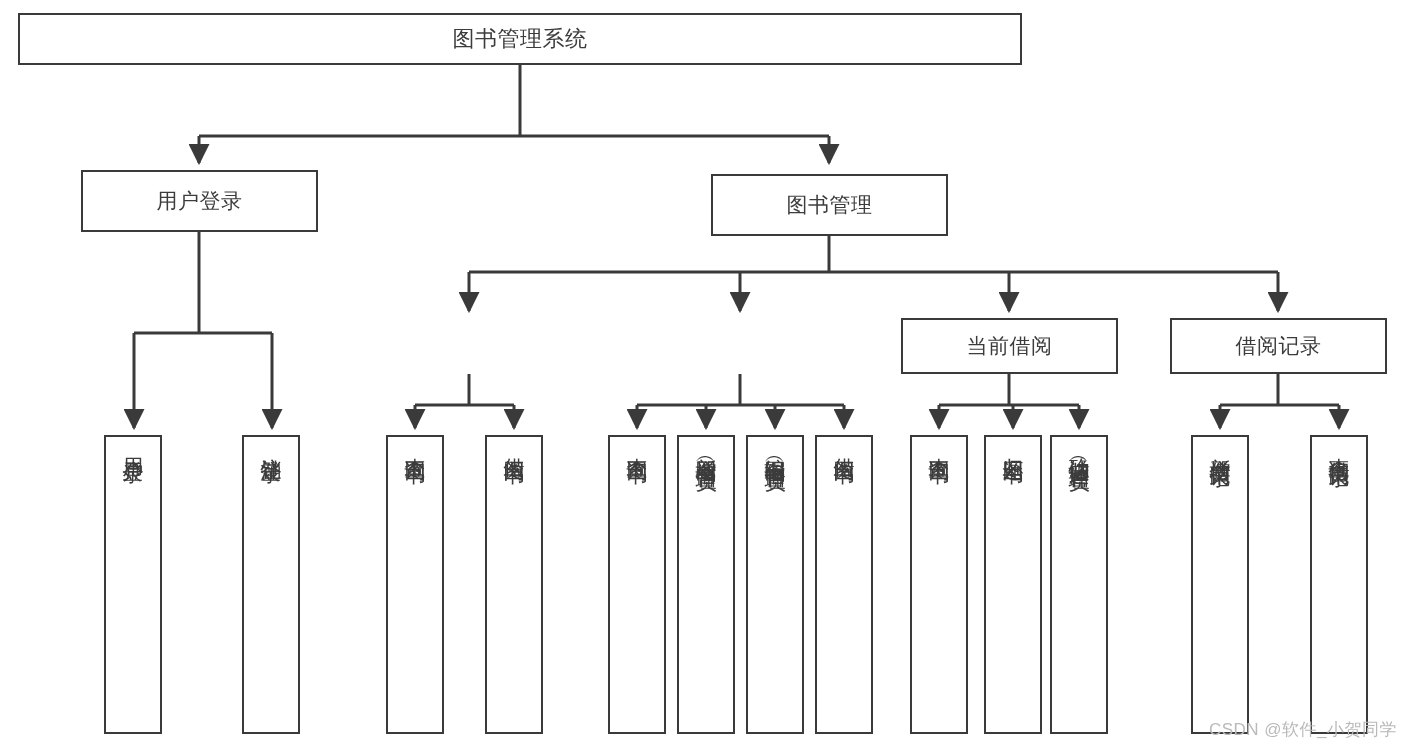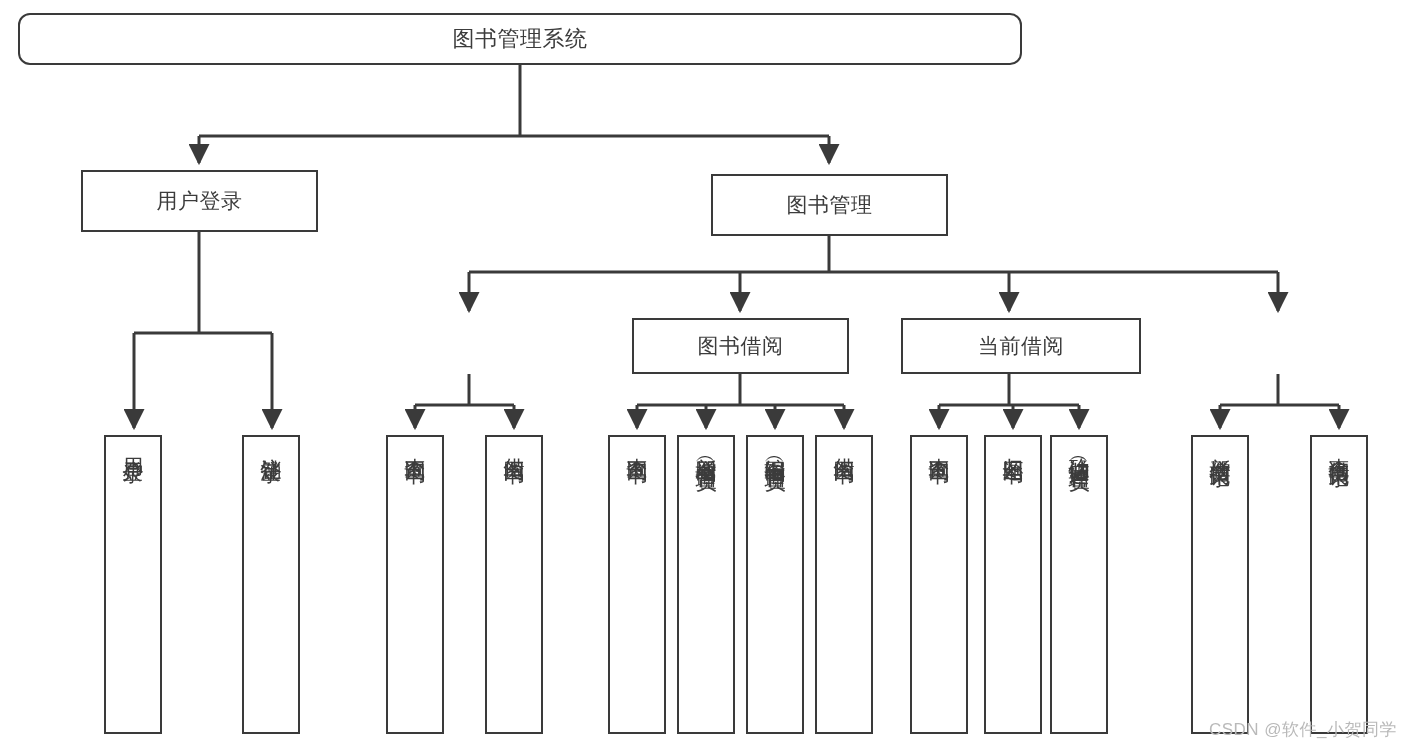--- a/index.html
+++ b/index.html
@@ -41,21 +41,20 @@
     line-height: 1.18;
     color: #3c3c3c;
   }
   .h-node .node-label {
     font-size: 21px;
     letter-spacing: 0.5px;
     white-space: nowrap;
   }
   .node.root {
     border-width: 2px;
-    border-radius: 12px;
   }
   .node.root .node-label {
     font-size: 22px;
   }
   .v-node {
     align-items: flex-start;
     padding-top: 4px;
   }
   .v-node .node-label {
     writing-mode: vertical-rl;
@@ -139,25 +138,25 @@
     <span class="node-label">图书管理系统</span>
   </div>
 
   <div class="node h-node" style="left:81px; top:170px; width:237px; height:62px;">
     <span class="node-label">用户登录</span>
   </div>
   <div class="node h-node" style="left:711px; top:174px; width:237px; height:62px;">
     <span class="node-label">图书管理</span>
   </div>
 
-  <div class="node h-node" style="left:632px; top:318px; width:217px; height:56px;">
-    <span class="node-label">图书借阅</span>
-  </div>
-  <div class="node h-node" style="left:901px; top:318px; width:240px; height:56px;">
+  <div class="node h-node" style="left:901px; top:318px; width:217px; height:56px;">
     <span class="node-label">当前借阅</span>
+  </div>
+  <div class="node h-node" style="left:1170px; top:318px; width:217px; height:56px;">
+    <span class="node-label">借阅记录</span>
   </div>
 
   <div class="node v-node" style="left:104px; top:435px; width:58px; height:299px;">
     <span class="node-label">用户登录</span>
   </div>
   <div class="node v-node" style="left:242px; top:435px; width:58px; height:299px;">
     <span class="node-label">注销登录</span>
   </div>
 
   <div class="node v-node" style="left:386px; top:435px; width:58px; height:299px;">

